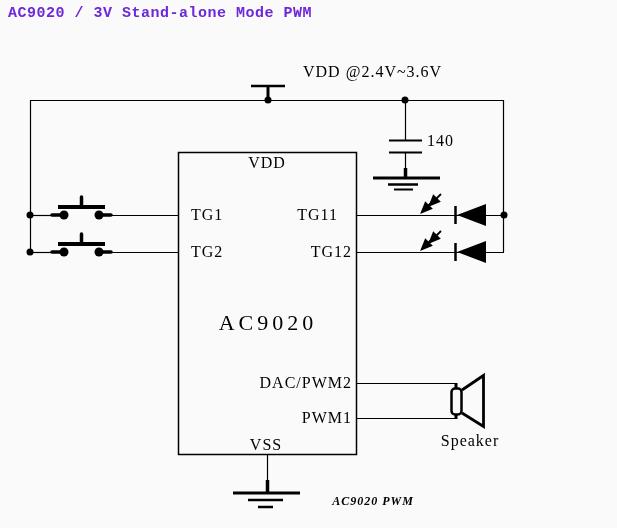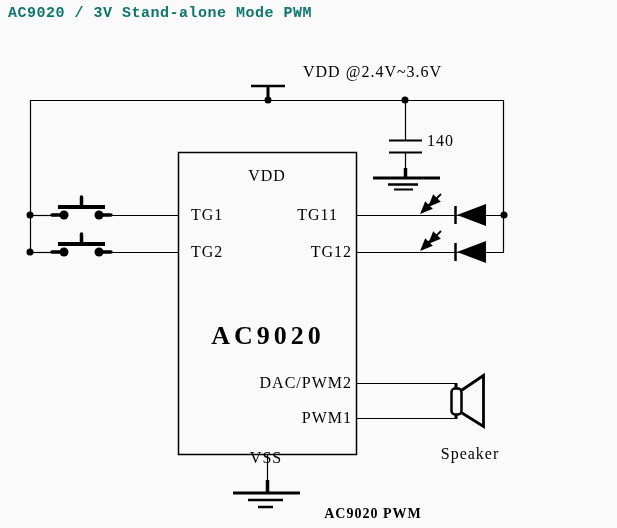--- a/index.html
+++ b/index.html
@@ -1,25 +1,25 @@
 <!DOCTYPE html>
 <html><head>
 <meta charset="utf-8">
 <style>
   html,body{margin:0;padding:0;}
   body{background:#fafafa;font-family:"Liberation Serif","DejaVu Serif",serif;}
   .canvas{position:relative;width:617px;height:528px;background:#fafafa;overflow:hidden;}
   .canvas svg{position:absolute;left:0;top:0;}
   .lbl{position:absolute;color:#000;font-size:16px;letter-spacing:1px;line-height:16px;white-space:nowrap;}
-  .lbl.center{transform:translateX(-50%);margin-top:13px;}
+  .lbl.center{transform:translateX(-50%);}
   .lbl.right{text-align:right;}
   .title{position:absolute;left:8px;top:5px;font-family:"Liberation Mono","DejaVu Sans Mono",monospace;
-         font-weight:bold;font-size:15px;letter-spacing:0.5px;color:#0f766e;white-space:nowrap;}
-  .ic-name{font-family:"Liberation Serif","DejaVu Serif",serif;font-weight:bold;font-size:26px;letter-spacing:4px;}
-  .caption{font-weight:bold;font-size:14px;letter-spacing:1px;}
+         font-weight:bold;font-size:15px;letter-spacing:0.5px;color:#6d28d9;white-space:nowrap;}
+  .ic-name{font-family:"Liberation Serif","DejaVu Serif",serif;font-weight:normal;font-size:22px;letter-spacing:4px;}
+  .caption{font-weight:bold;font-size:12px;letter-spacing:1px;font-style:italic;}
 </style>
 </head>
 <body>
 
 <div class="canvas">
 
   <svg width="617" height="528" viewBox="0 0 617 528">
     <defs>
       <marker id="ah" markerWidth="8" markerHeight="8" refX="5.5" refY="3" orient="auto">
         <path d="M0,0 L7,3 L0,6 z" fill="#000"></path>

